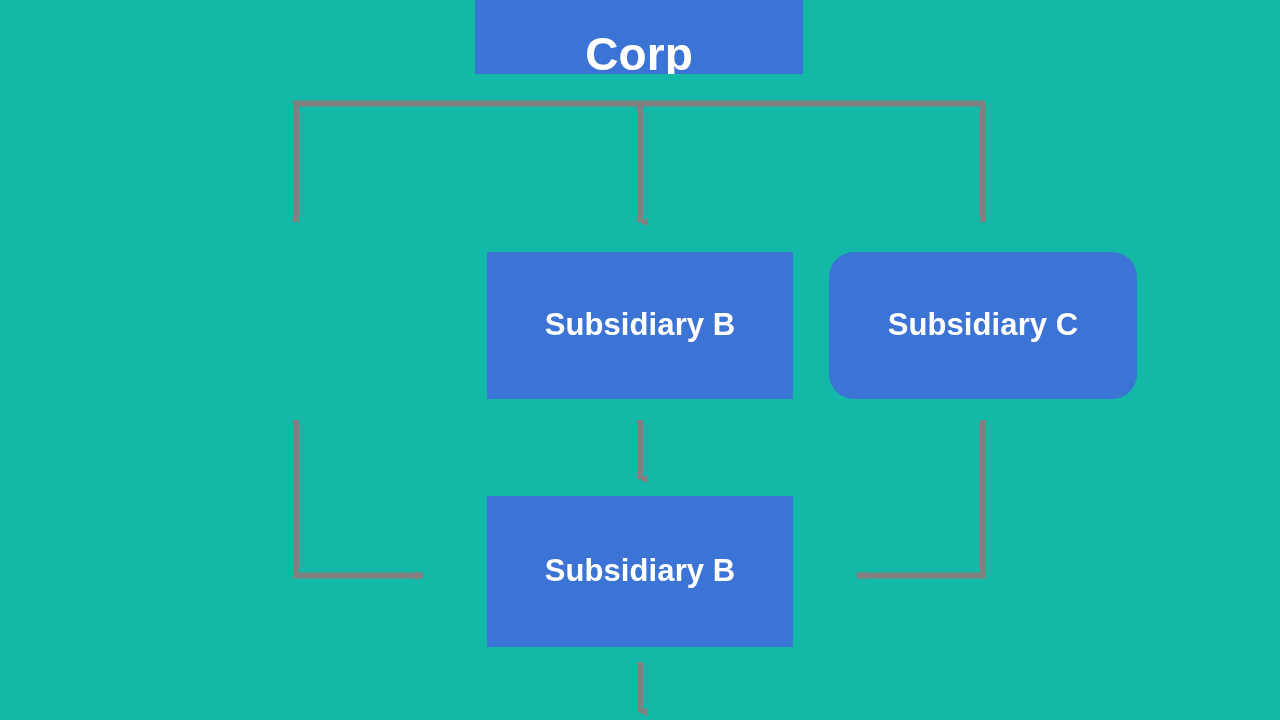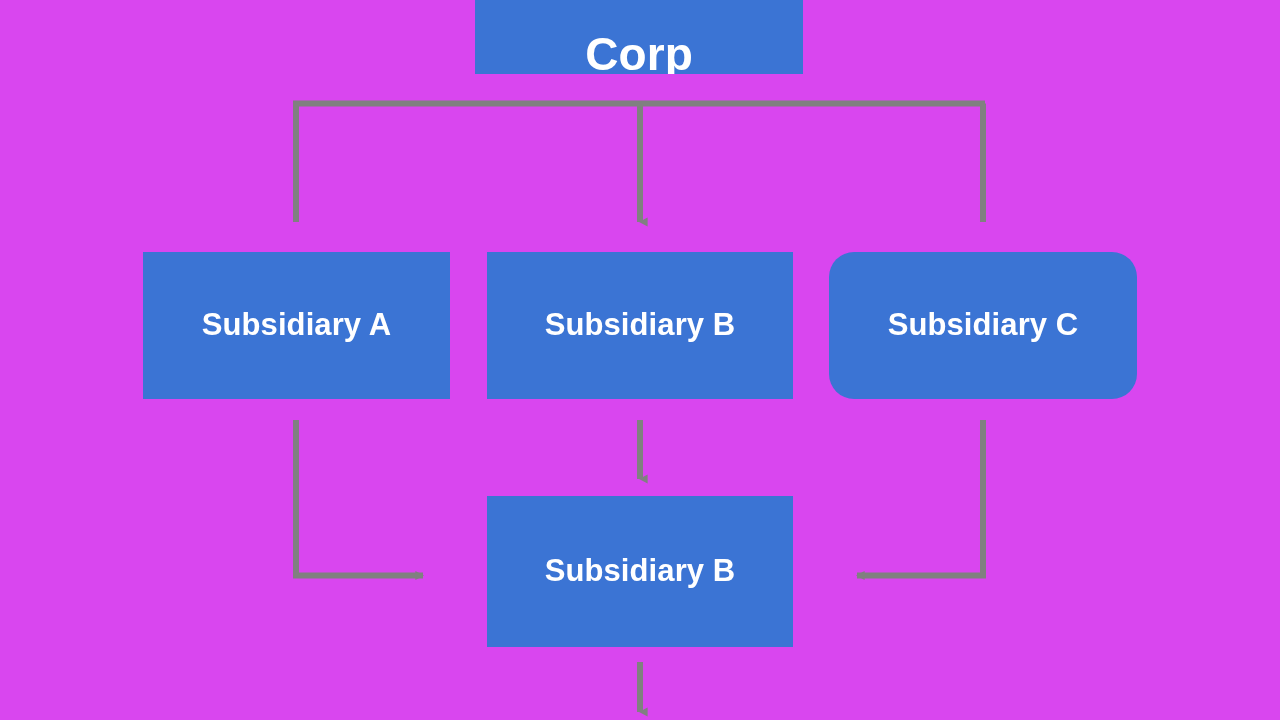--- a/index.html
+++ b/index.html
@@ -11,21 +11,21 @@
     width: 1280px;
     height: 720px;
     background: #f2f3f5;
     font-family: "Liberation Sans", sans-serif;
     overflow: hidden;
   }
   #diagram-canvas {
     position: relative;
     width: 1280px;
     height: 720px;
-    background: #d946ef;
+    background: #14b8a6;
   }
   #connector-layer {
     position: absolute;
     left: 0;
     top: 0;
     width: 1280px;
     height: 720px;
     pointer-events: none;
   }
   .node-box {
@@ -119,23 +119,20 @@
 
     <path d="M983,420 L983,575.5 L857,575.5" stroke="#808080" stroke-width="6" fill="none" marker-end="url(#arrow-left)"></path>
 
     <path d="M640,662 L640,712" stroke="#808080" stroke-width="6" fill="none" marker-end="url(#arrow-down)"></path>
   </svg>
 
   <div class="node-box" id="node-root">
     <span class="node-label root-label">Corp</span>
   </div>
 
-  <div class="node-box" id="node-sub-a">
-    <span class="node-label">Subsidiary A</span>
-  </div>
 
   <div class="node-box" id="node-sub-b">
     <span class="node-label">Subsidiary B</span>
   </div>
 
   <div class="node-box" id="node-sub-c">
     <span class="node-label">Subsidiary C</span>
   </div>
 
   <div class="node-box" id="node-sub-b2">

